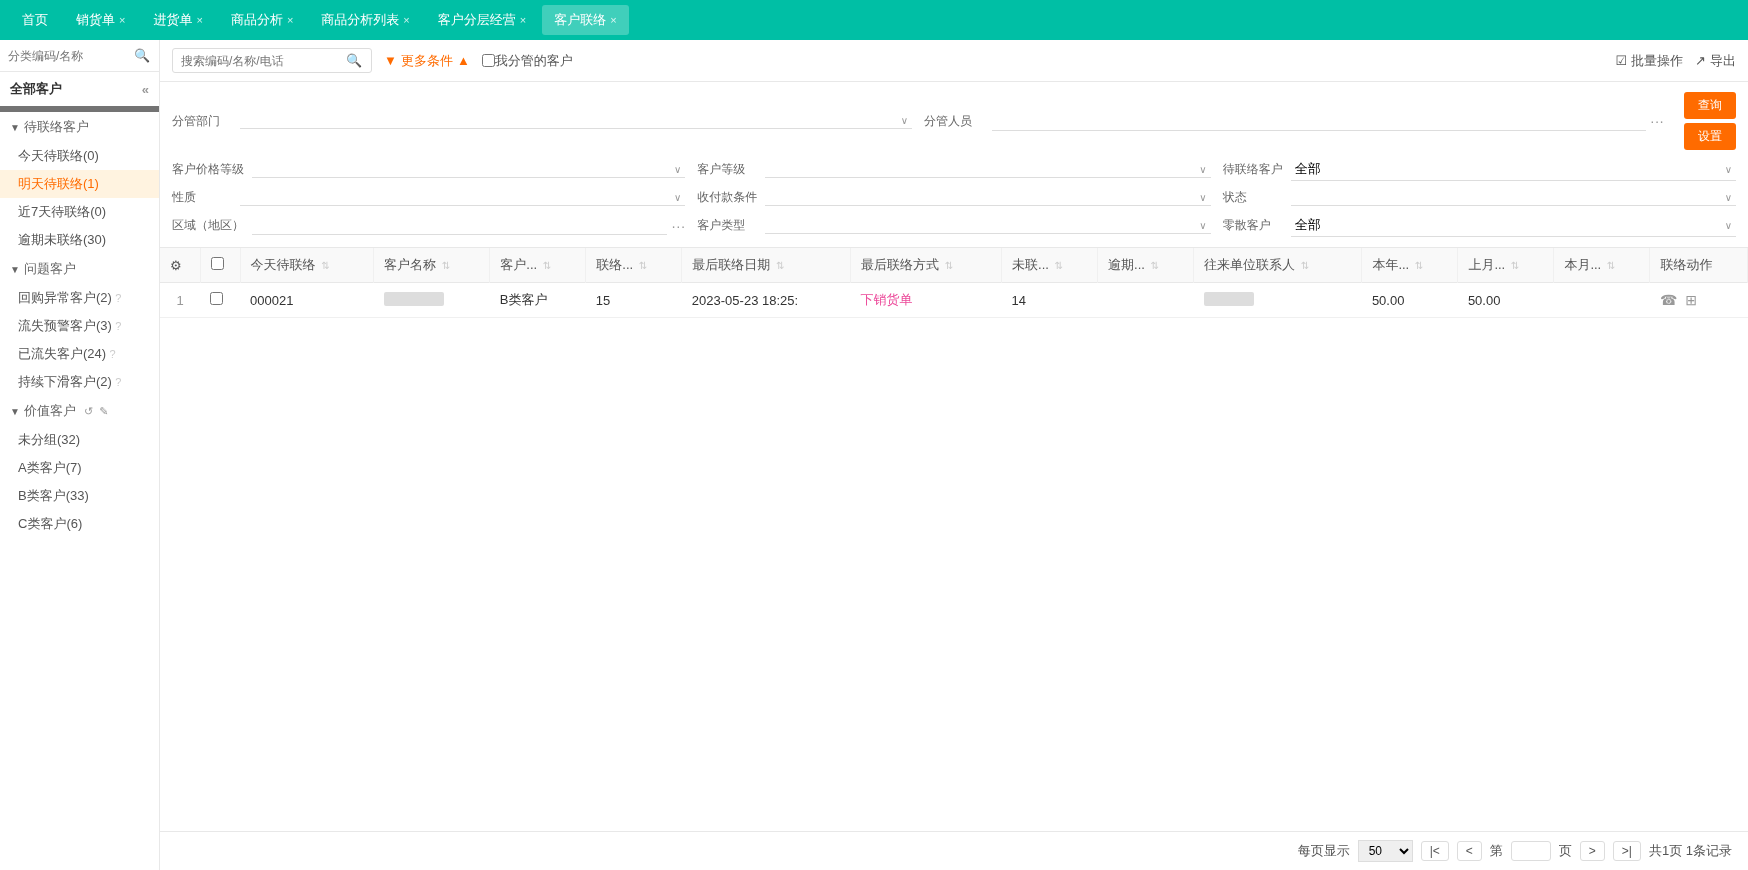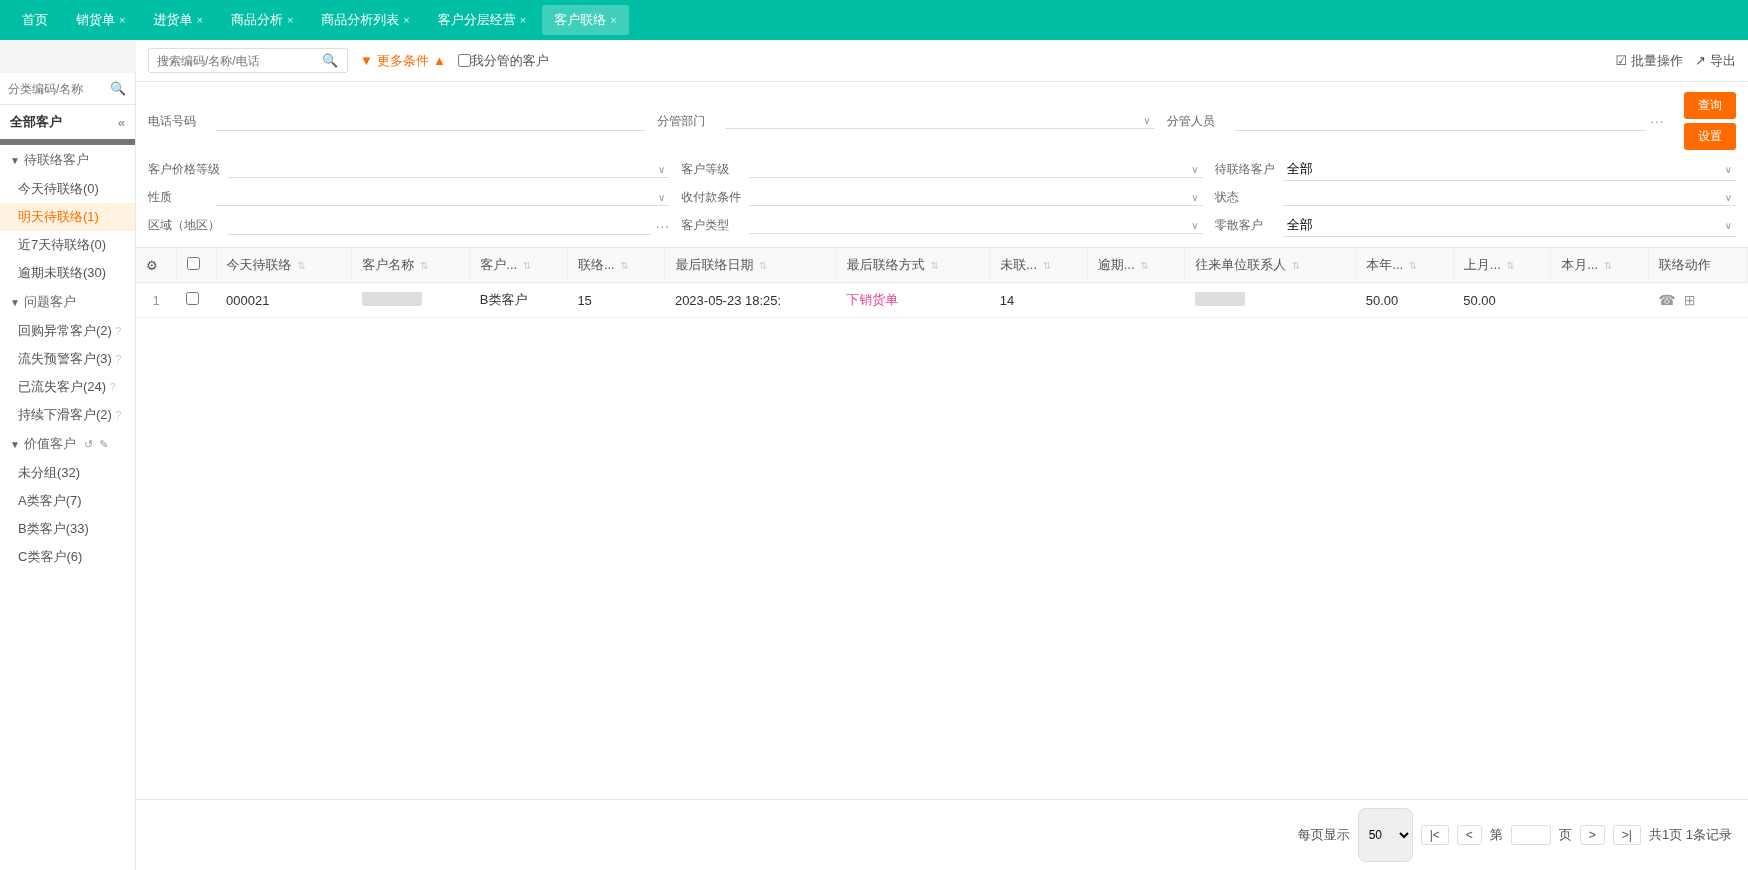--- a/index.html
+++ b/index.html
@@ -29,26 +29,25 @@
     .nav-item .close-icon { font-size: 11px; opacity: 0.8; }
 
     
     .main-layout {
       display: flex;
       height: calc(100vh - 40px);
     }
 
     
     .sidebar {
-      width: 136px;
+      width: 160px;
       background: #fff;
       border-right: 1px solid #e8e8e8;
       overflow-y: auto;
       flex-shrink: 0;
-      margin-top: 33px;
     }
     .sidebar-search {
       padding: 8px;
       display: flex;
       align-items: center;
       border-bottom: 1px solid #e8e8e8;
       gap: 4px;
     }
     .sidebar-search input {
       border: none;
@@ -267,22 +266,22 @@
       padding: 8px 16px;
       display: flex;
       align-items: center;
       justify-content: flex-end;
       gap: 8px;
       font-size: 12px;
       color: #555;
     }
     .page-size-select {
       border: 1px solid #ddd;
-      border-radius: 8px;
-      padding: 18px 6px;
+      border-radius: 0;
+      padding: 2px 6px;
       font-size: 12px;
       cursor: pointer;
     }
     .page-nav-btn {
       border: 1px solid #ddd;
       border-radius: 3px;
       padding: 2px 8px;
       cursor: pointer;
       background: #fff;
       font-size: 12px;
@@ -429,24 +428,20 @@
         <div class="export-btn">
           <span>↗</span>
           <span>导出</span>
         </div>
       </div>
     </div>
 
     <div class="filter-panel">
 
       <div class="filter-row">
-        <div class="filter-field">
-          <span class="filter-label">电话号码</span>
-          <input class="filter-input" type="text" style="">
-        </div>
         <div class="filter-field">
           <span class="filter-label">分管部门</span>
           <div class="filter-select">
             <span class="chevron">∨</span>
           </div>
         </div>
         <div class="filter-field">
           <span class="filter-label">分管人员</span>
           <input class="filter-input" type="text" style="">
           <span class="filter-dots">···</span>

